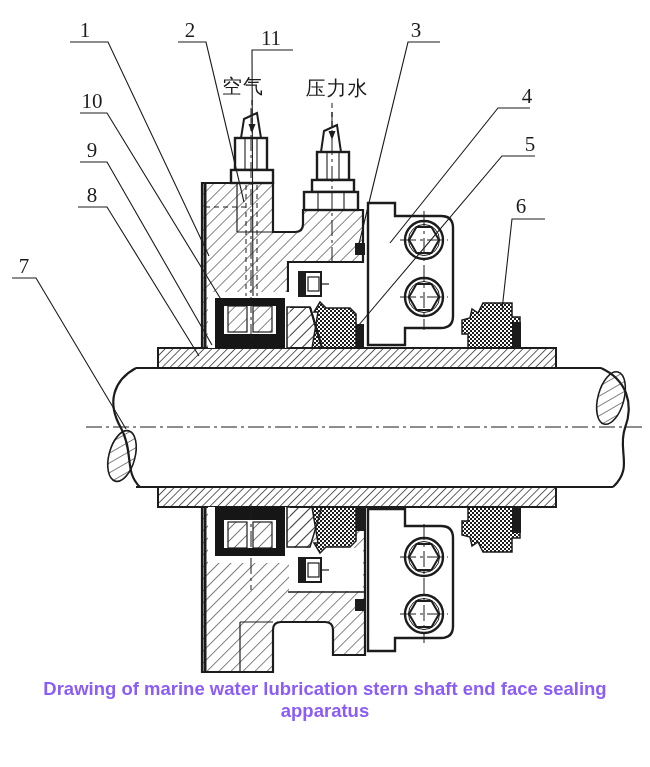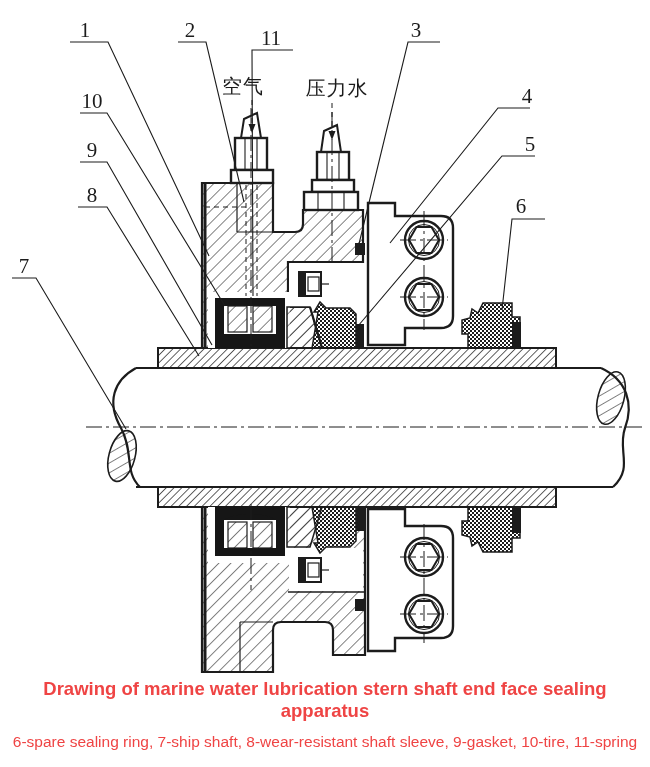--- a/index.html
+++ b/index.html
@@ -5,21 +5,21 @@
   html,body{margin:0;padding:0;background:#ffffff;}
   body{width:650px;height:767px;position:relative;font-family:"Liberation Sans",sans-serif;}
   #stage{position:absolute;left:0;top:0;width:650px;height:767px;background:#fff;}
   svg{display:block;}
   .num{font-family:"Liberation Serif","DejaVu Serif",serif;font-size:21px;fill:#1c1c1c;}
   .cjk{font-family:"DejaVu Sans","Liberation Sans",sans-serif;font-size:20px;fill:#1c1c1c;letter-spacing:1px;}
   .leader{fill:none;stroke:#1c1c1c;stroke-width:1.1;}
   .dashed{stroke:#1c1c1c;stroke-width:1;fill:none;stroke-dasharray:5 4;}
   .dashdot{stroke:#1c1c1c;stroke-width:1;fill:none;stroke-dasharray:16 4 3 4;}
   .outline{fill:none;stroke:#1c1c1c;stroke-width:2.2;}
-  .caption{position:absolute;left:0;width:650px;text-align:center;color:#ef4444;}
+  .caption{position:absolute;left:0;width:650px;text-align:center;color:#8b5cf6;}
   #cap-title{top:678px;font-size:18.5px;font-weight:bold;}
   #cap-l1{top:708px;font-size:15.5px;}
   #cap-l2{top:733px;font-size:15.5px;}
 </style>
 </head>
 <body>
 
 <div id="stage">
 <svg width="650" height="675" viewBox="0 0 650 675">
   <defs>
@@ -233,14 +233,13 @@
         </g>
         <g>
           <text x="337" y="95" text-anchor="middle" class="cjk">压力水</text>
           <line x1="332" x2="332" y1="103" y2="131" class="dashed"></line>
           <polygon points="328.5,131 335.5,131 332,140" fill="#1c1c1c"></polygon>
         </g>
       </g>
 </svg>
 
 <div class="caption" id="cap-title">Drawing of marine water lubrication stern shaft end face sealing apparatus</div>
-<div class="caption" id="cap-l2">6-spare sealing ring, 7-ship shaft, 8-wear-resistant shaft sleeve, 9-gasket, 10-tire, 11-spring</div>
 </div>
 
 </body></html>

